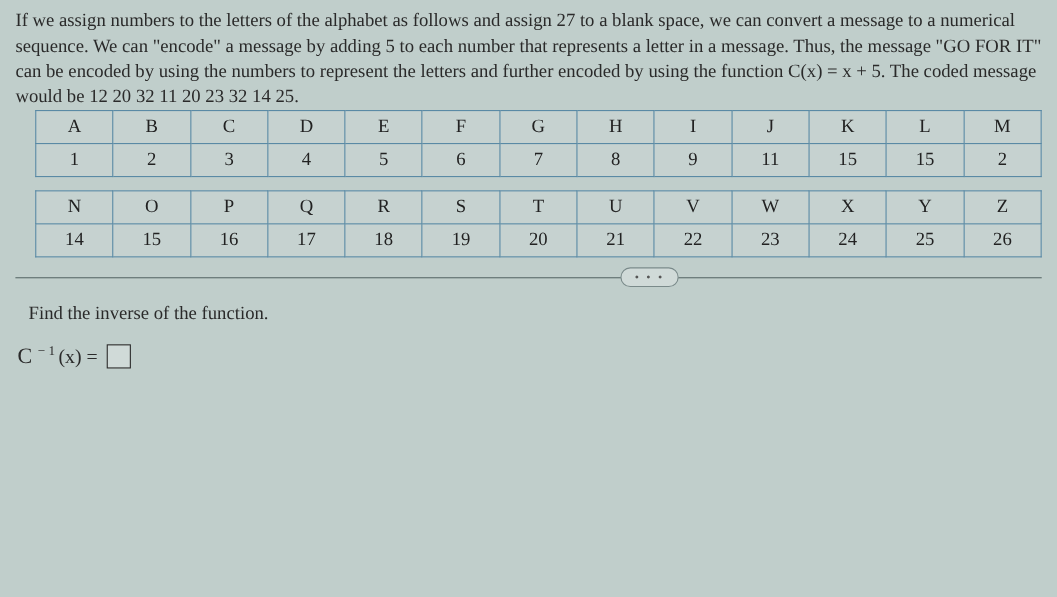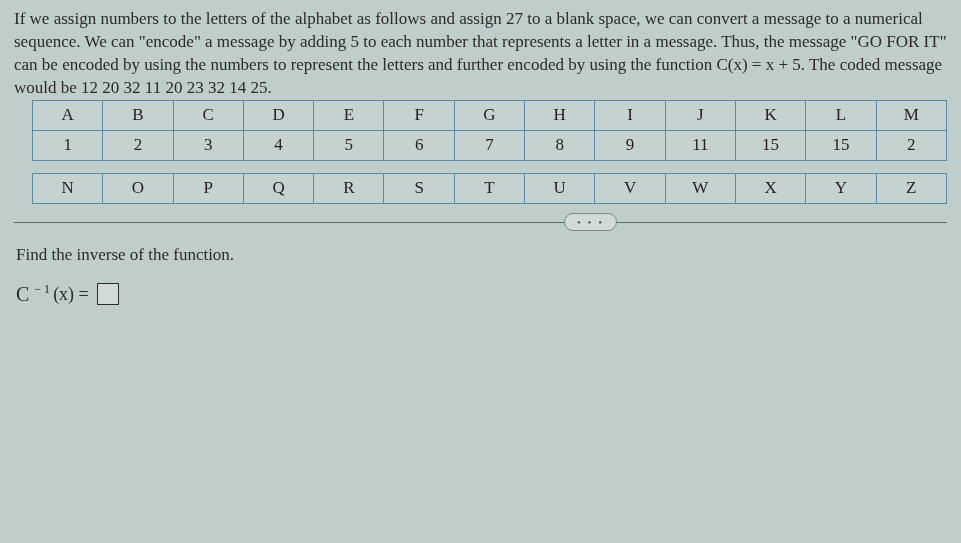--- a/index.html
+++ b/index.html
@@ -53,21 +53,21 @@
       padding: 0 12px;
       font-size: 11px;
       letter-spacing: 2px;
       color: #555;
       height: 18px;
       line-height: 16px;
     }
     .question {
       font-size: 17px;
       margin-bottom: 18px;
-      margin-left: 2px;
+      margin-left: 12px;
     }
     .inverse-expr {
       font-size: 18px;
       display: flex;
       align-items: center;
       gap: 4px;
       margin-left: 2px;
     }
     .big-c { font-family: Georgia, serif; font-size: 20px; }
     .sup { font-size: 12px; vertical-align: super; position: relative; top: -5px; left: 1px; }
@@ -133,20 +133,35 @@
       <td>R</td>
       <td>S</td>
       <td>T</td>
       <td>U</td>
       <td>V</td>
       <td>W</td>
       <td>X</td>
       <td>Y</td>
       <td>Z</td>
     </tr>
+    <tr>
+      <td>14</td>
+      <td>15</td>
+      <td>16</td>
+      <td>17</td>
+      <td>18</td>
+      <td>19</td>
+      <td>20</td>
+      <td>21</td>
+      <td>22</td>
+      <td>23</td>
+      <td>24</td>
+      <td>25</td>
+      <td>26</td>
+    </tr>
   </tbody>
     </table>
 </div>
 
 <div class="divider-row">
   <span class="divider-pill">• • •</span>
 </div>
 
 <div class="question">Find the inverse of the function.</div>
 

